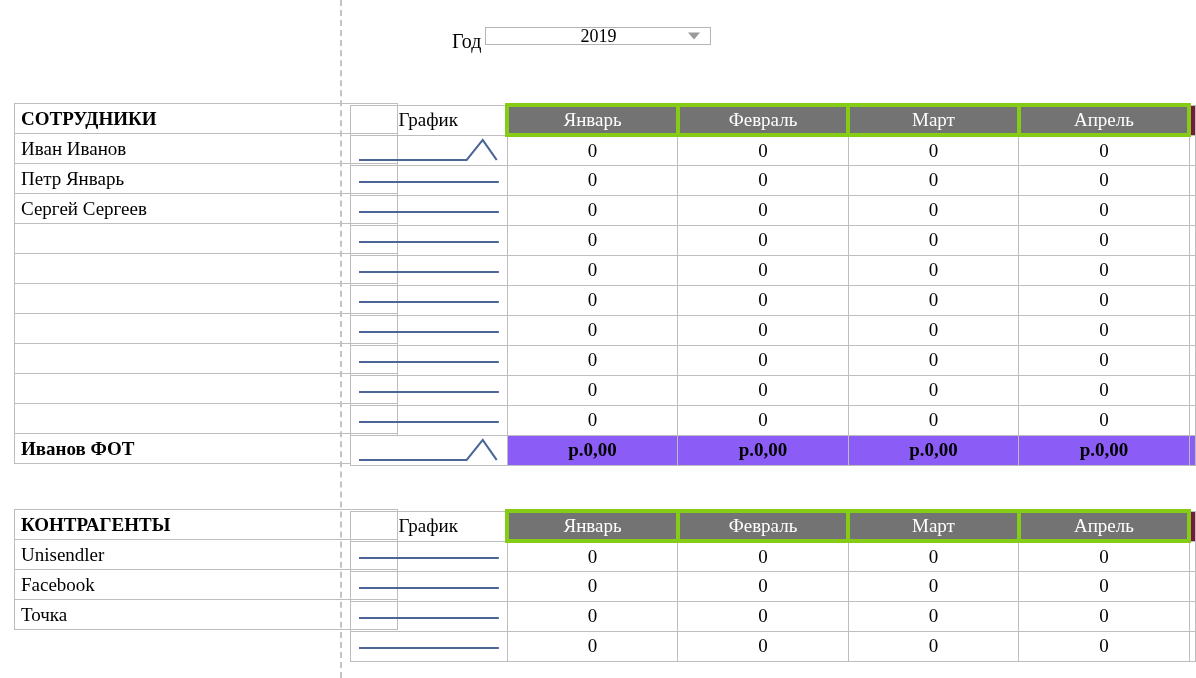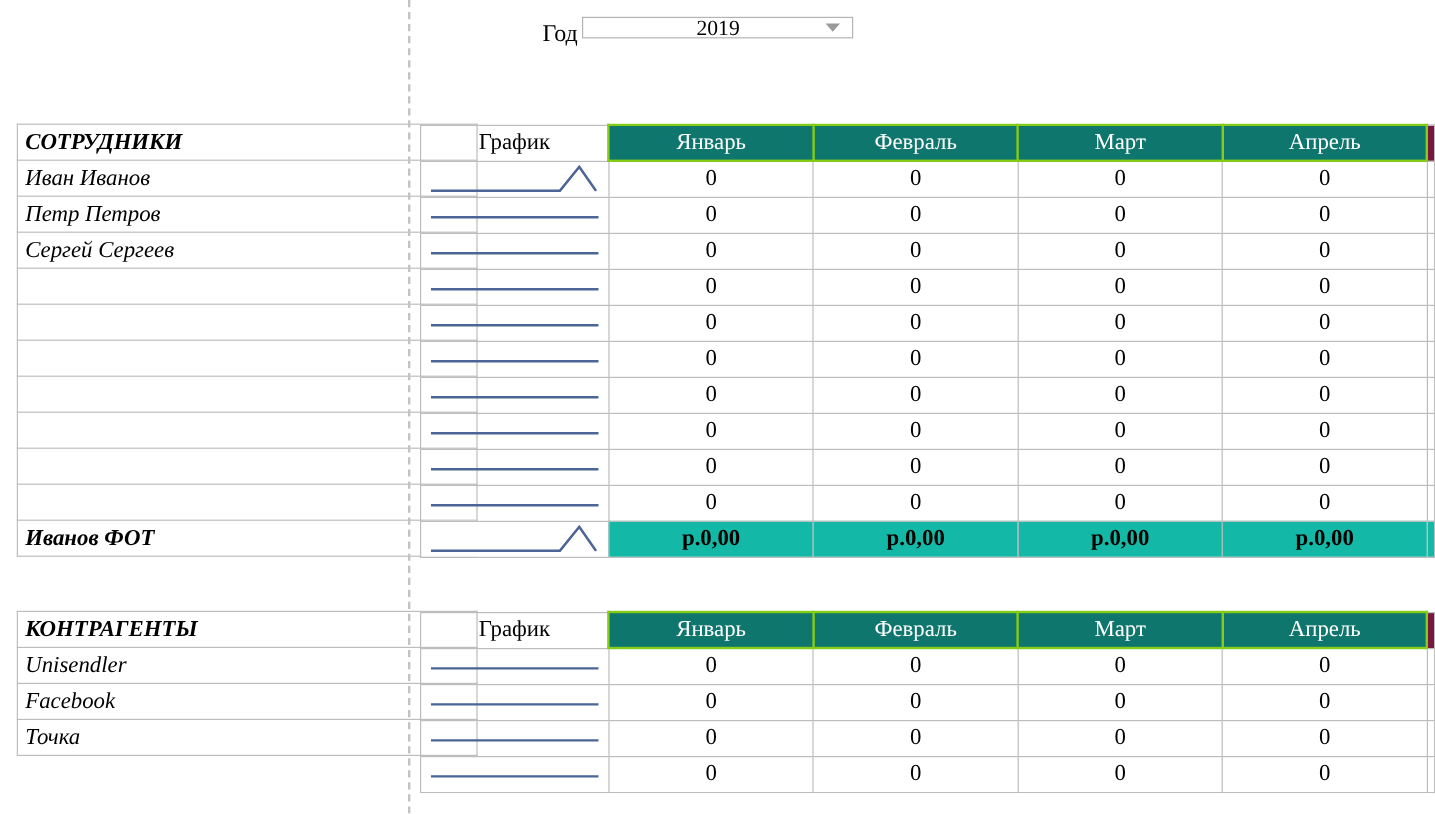--- a/index.html
+++ b/index.html
@@ -23,21 +23,21 @@
   }
   .right-col {
     flex: 1;
     border-left: 2px dashed #c3c3c3;
     position: relative;
   }
   .year-row {
     height: 60px;
     display: flex;
     align-items: flex-start;
-    padding-top: 14px;
+    padding-top: 27px;
     padding-left: 110px;
     gap: 4px;
   }
   .year-label {
     font-size: 20px;
     padding-top: 3px;
   }
   .year-select {
     width: 226px;
     height: 18px;
@@ -66,21 +66,20 @@
     table-layout: fixed;
   }
   td, th {
     border: 1px solid #bdbdbd;
     height: 30px;
     vertical-align: middle;
   }
   .left-table {
     width: 384px;
     margin-left: 14px;
-    font-style: italic;
   }
   .left-table td {
     padding: 0 6px;
     text-align: left;
     font-size: 19px;
   }
   .left-table .section-header td {
     font-weight: bold;
     font-size: 19px;
   }
@@ -98,38 +97,38 @@
   .right-table .col-graph { width: 150px; }
   .right-table .col-month { width: 163px; }
   .right-table .col-edge { width: 6px; }
   .right-table th {
     font-weight: normal;
     text-align: center;
     font-size: 19px;
     padding: 0;
   }
   .right-table th.month {
-    background: #0f766e;
+    background: #737373;
     color: #fff;
-    border: 2px solid #84cc16;
+    border: 4px solid #84cc16;
   }
   .right-table th.edge-burgundy {
     background: #78183f;
     border: 1px solid #bdbdbd;
   }
   .right-table td {
     text-align: center;
     font-size: 19px;
     padding: 0;
   }
   .right-table td.graph {
     padding: 0 8px;
   }
   .right-table .totals td {
-    background: #14b8a6;
+    background: #8b5cf6;
     font-weight: bold;
   }
   .right-table .totals td.graph { background: #fff; font-weight: normal; }
   .right-table .gap-row th, .right-table .gap-row td { border: none; background: transparent; height: 46px; }
 
   .spark-flat {
     width: 100%;
     height: 20px;
     display: block;
   }
@@ -155,21 +154,21 @@
   <div class="left-col">
     <table class="left-table">
       <tbody id="left-body">
           <tr class="section-header">
             <td>СОТРУДНИКИ</td>
           </tr>
           <tr>
             <td>Иван Иванов</td>
           </tr>
           <tr>
-            <td>Петр Петров</td>
+            <td>Петр Январь</td>
           </tr>
           <tr>
             <td>Сергей Сергеев</td>
           </tr>
           <tr>
             <td></td>
           </tr>
           <tr>
             <td></td>
           </tr>

